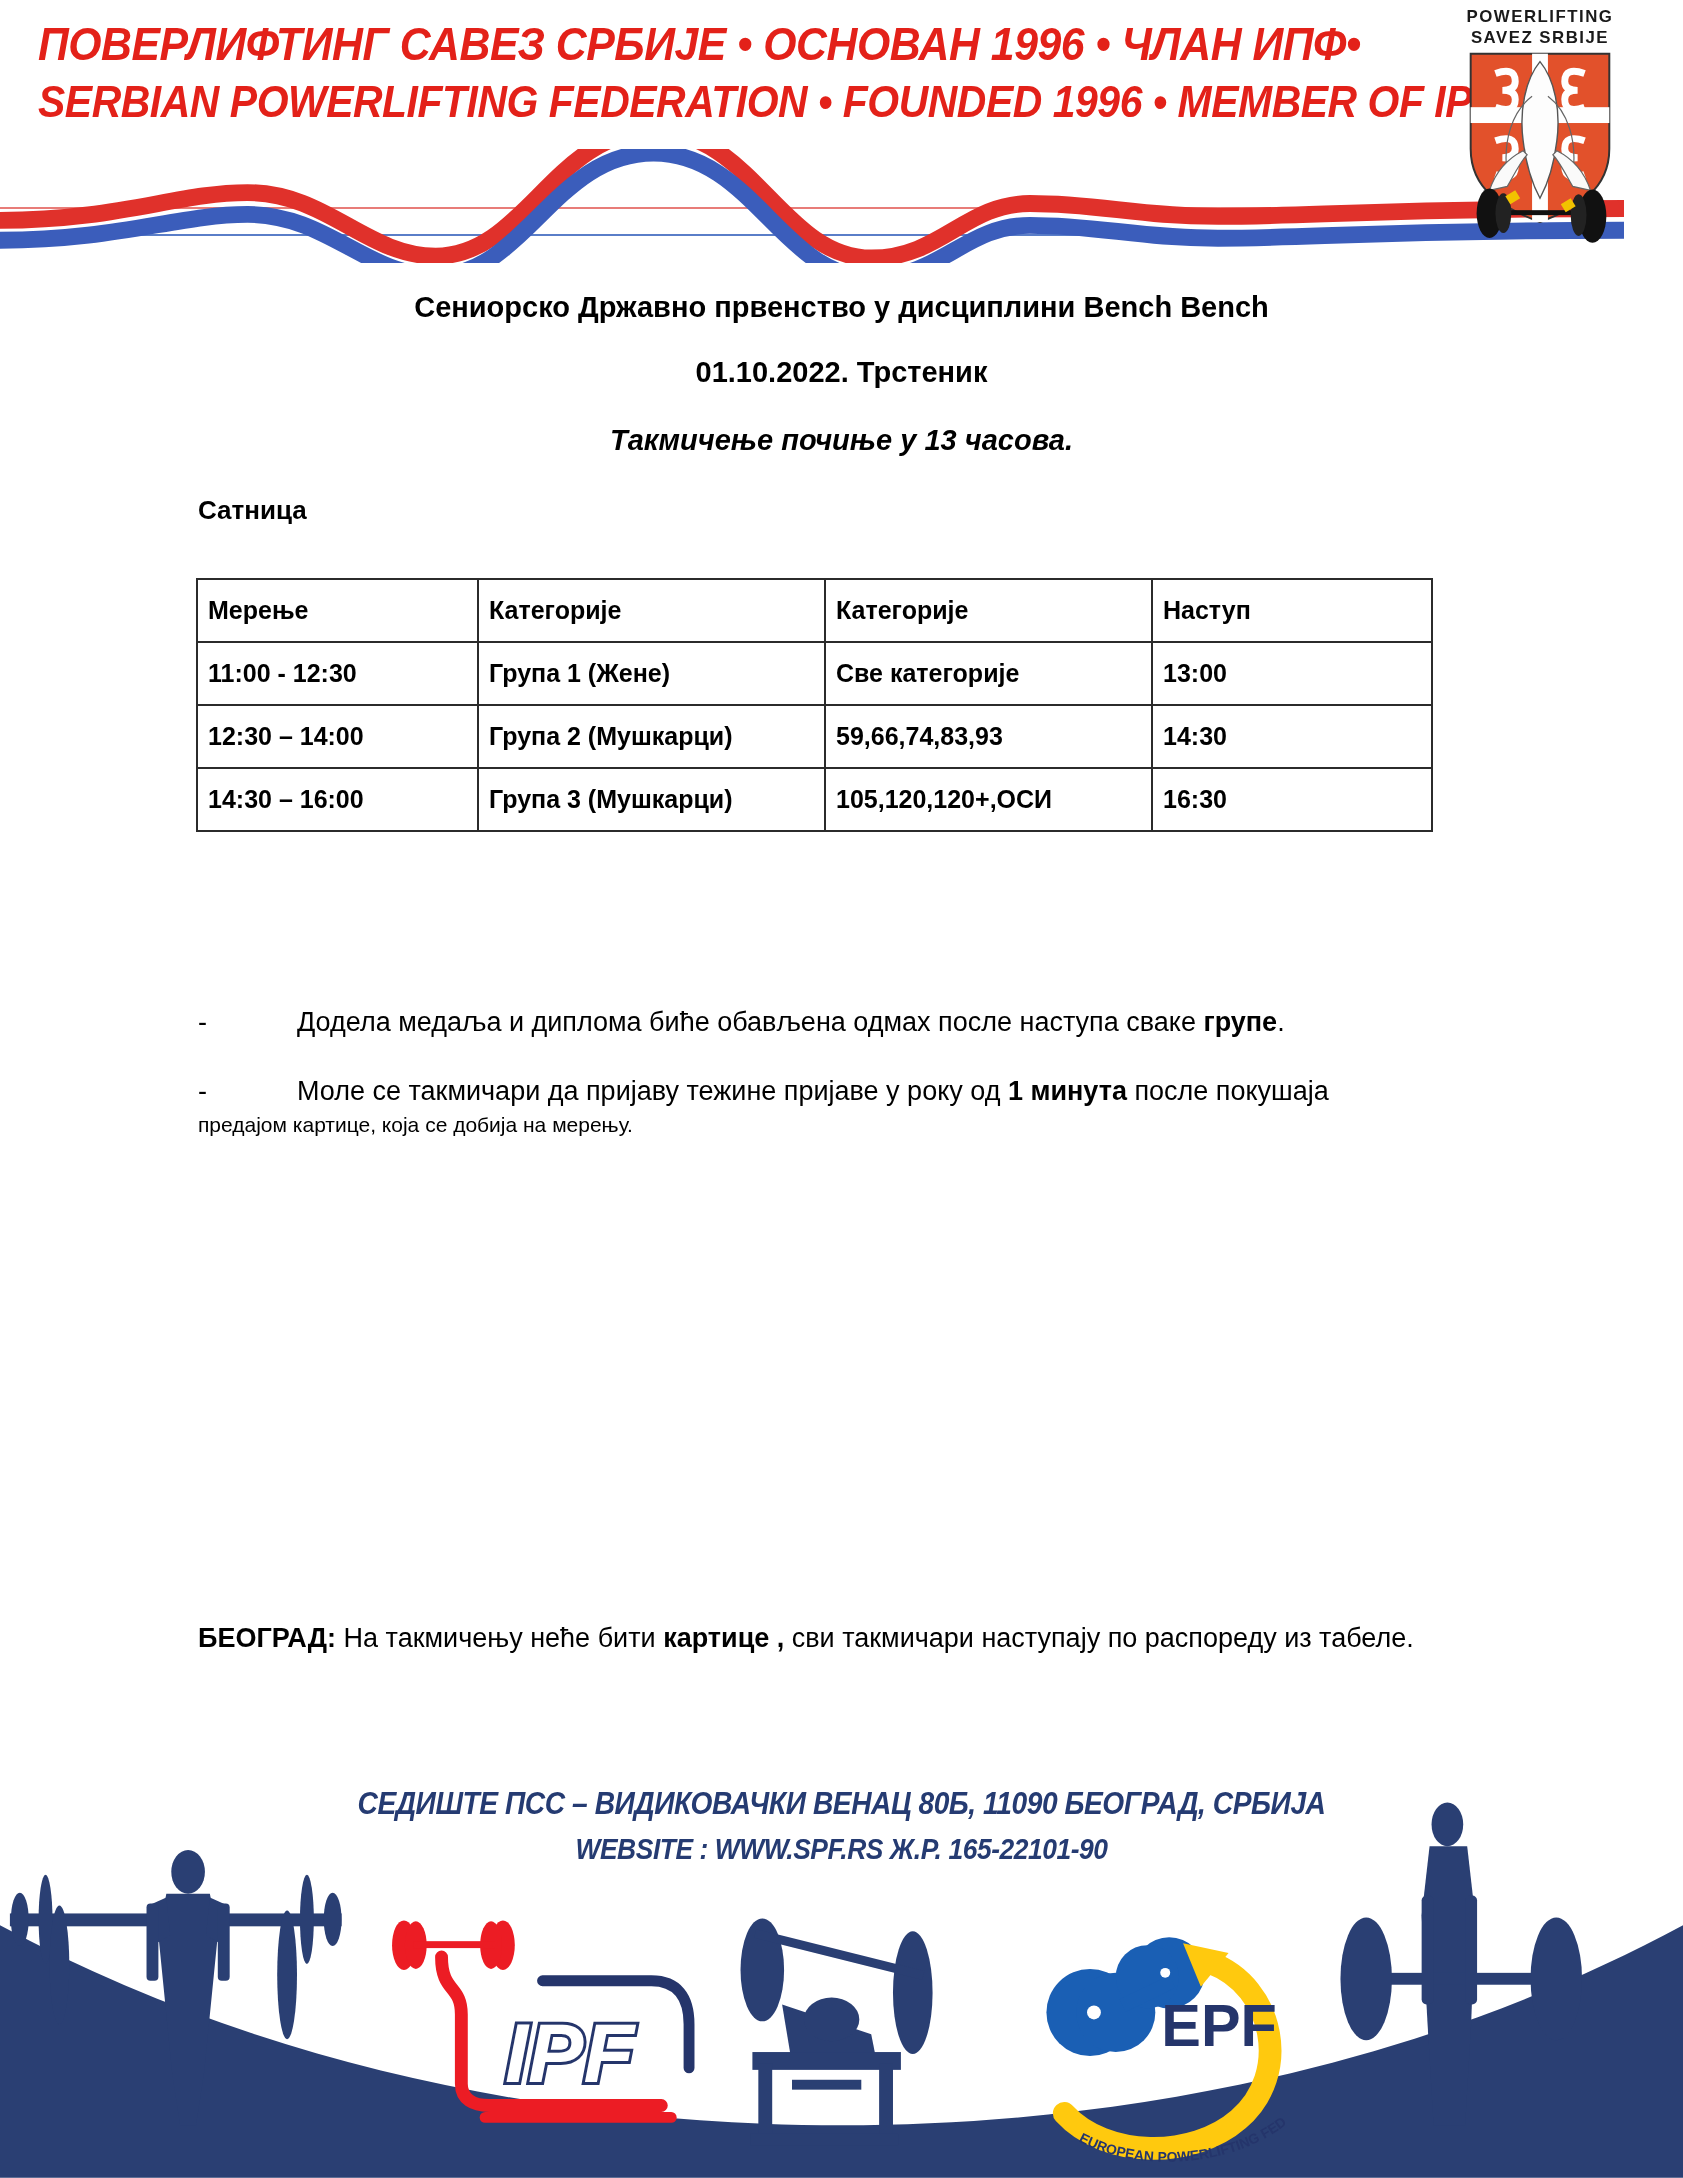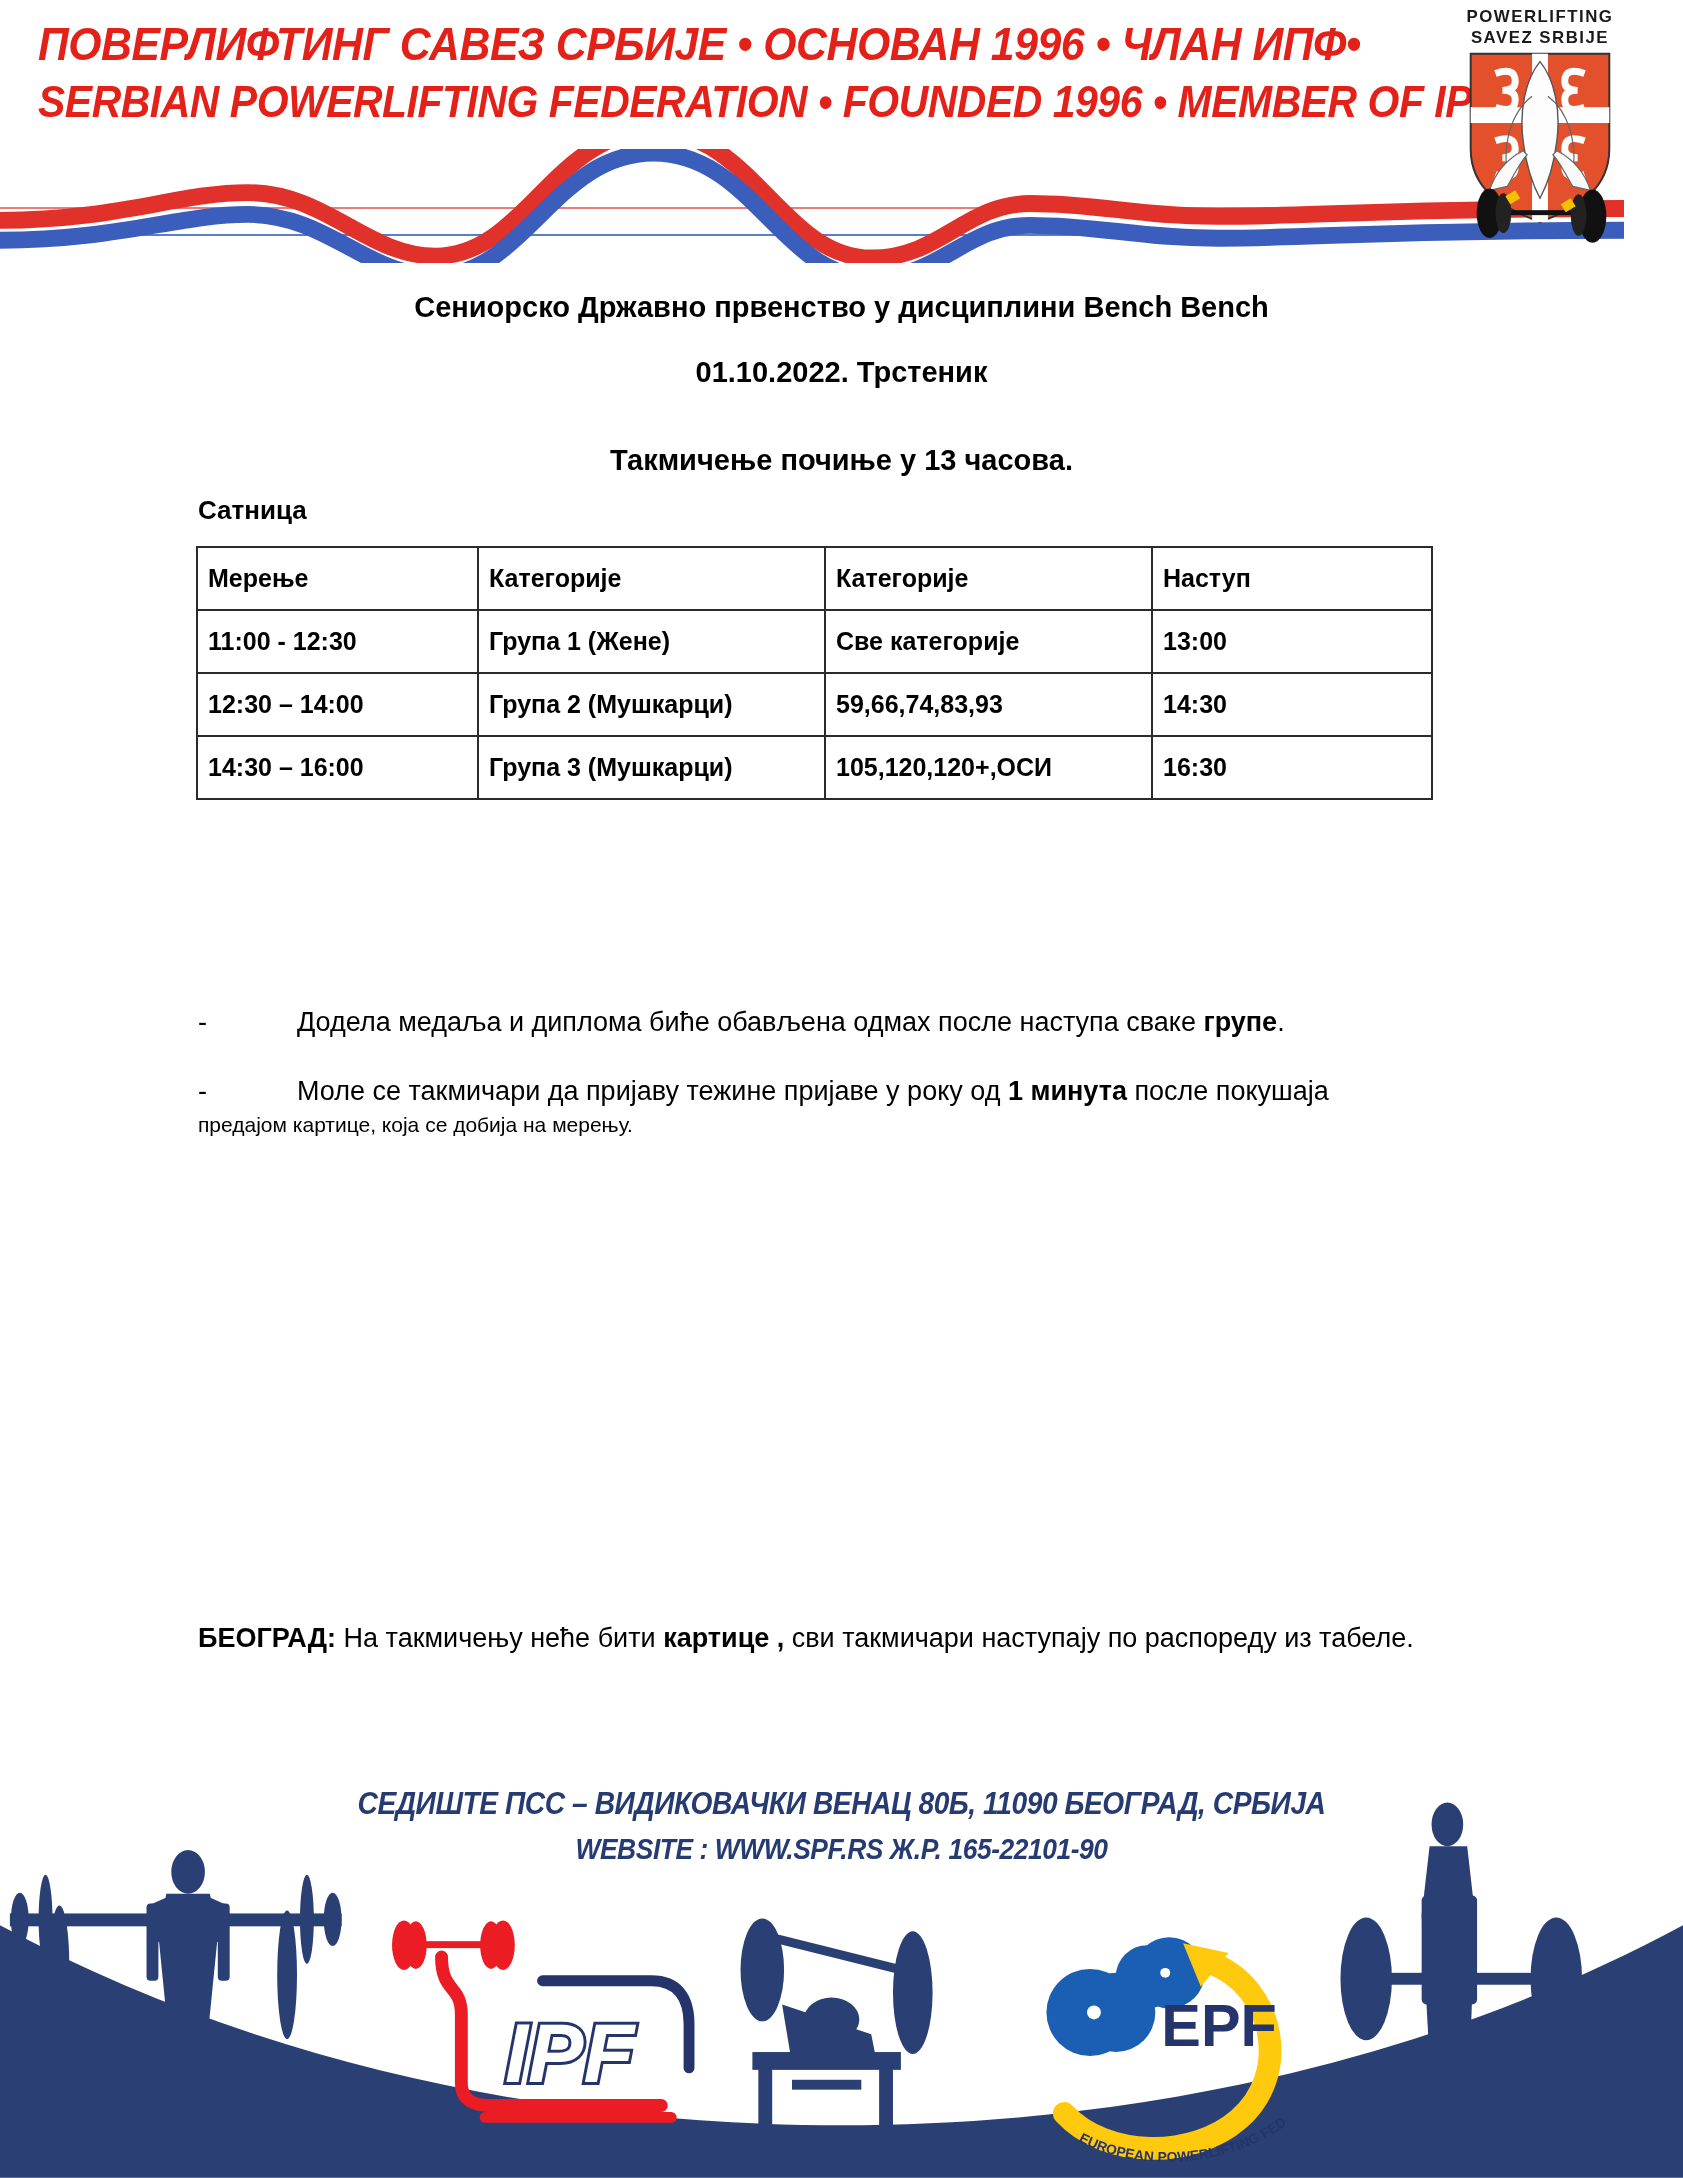--- a/index.html
+++ b/index.html
@@ -87,36 +87,36 @@
     position: absolute;
     width: 1683px;
     text-align: center;
     font-weight: bold;
     font-size: 29px;
     font-family: "Liberation Sans Narrow", "Liberation Sans", sans-serif;
     letter-spacing: 0px;
   }
   .title-1 { top: 291px; }
   .title-2 { top: 356px; }
-  .title-3 { top: 444px; }
+  .title-3 { top: 424px; font-style: italic; }
 
   .section-label {
     position: absolute;
     left: 198px;
     top: 495px;
     font-size: 26px;
     font-weight: bold;
     font-family: "Liberation Sans Narrow", "Liberation Sans", sans-serif;
   }
 
   
   .schedule-table {
     position: absolute;
     left: 196px;
-    top: 546px;
+    top: 578px;
     width: 1235px;
     border-collapse: collapse;
     table-layout: fixed;
     border-radius: 13px;
   }
   .schedule-table td, .schedule-table th {
     border: 2px solid #2b2b2b;
     height: 61px;
     padding: 0 10px;
     font-size: 25px;

